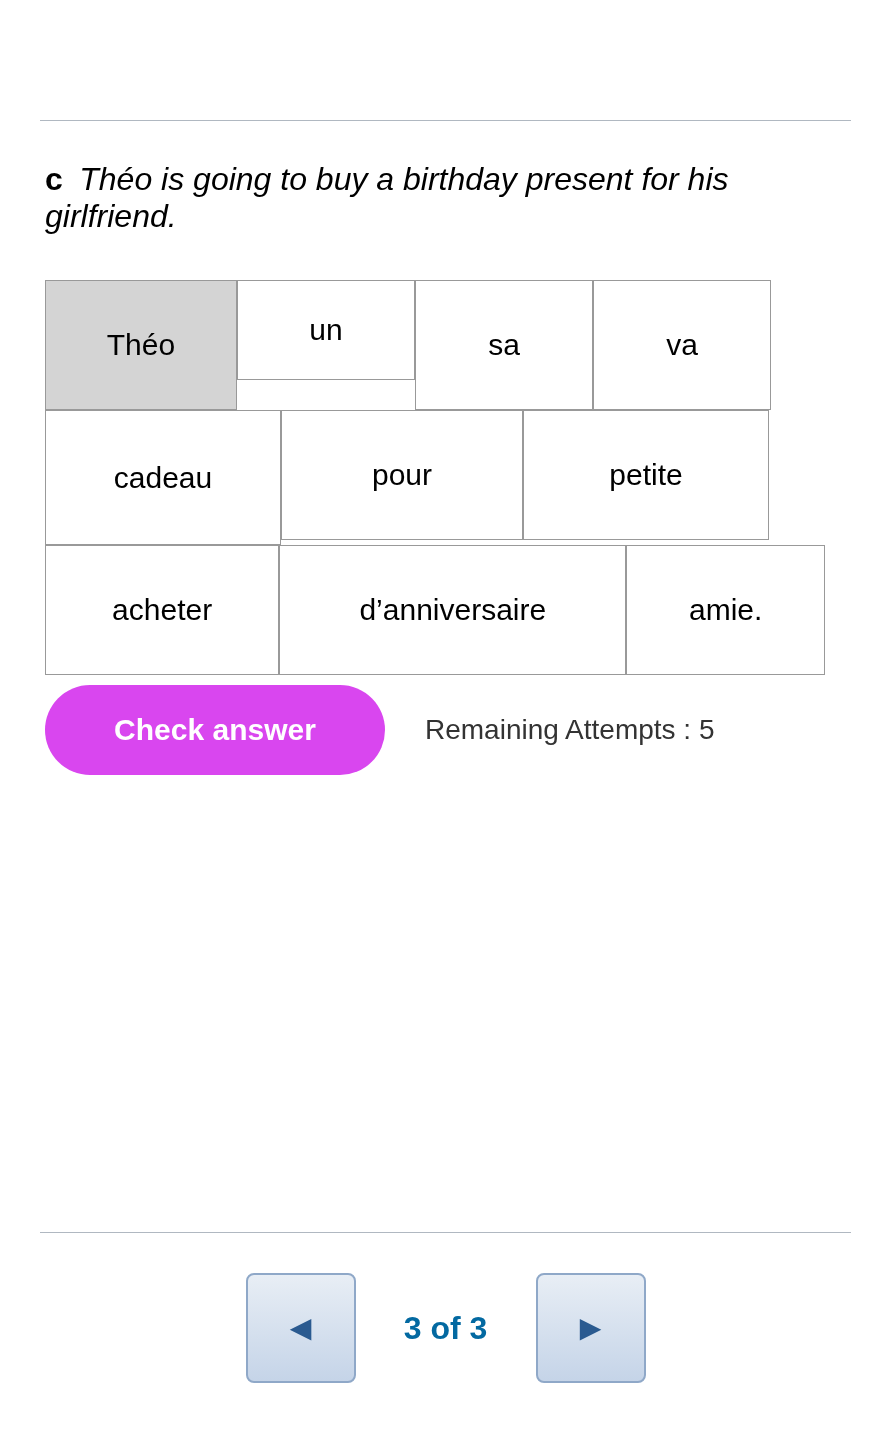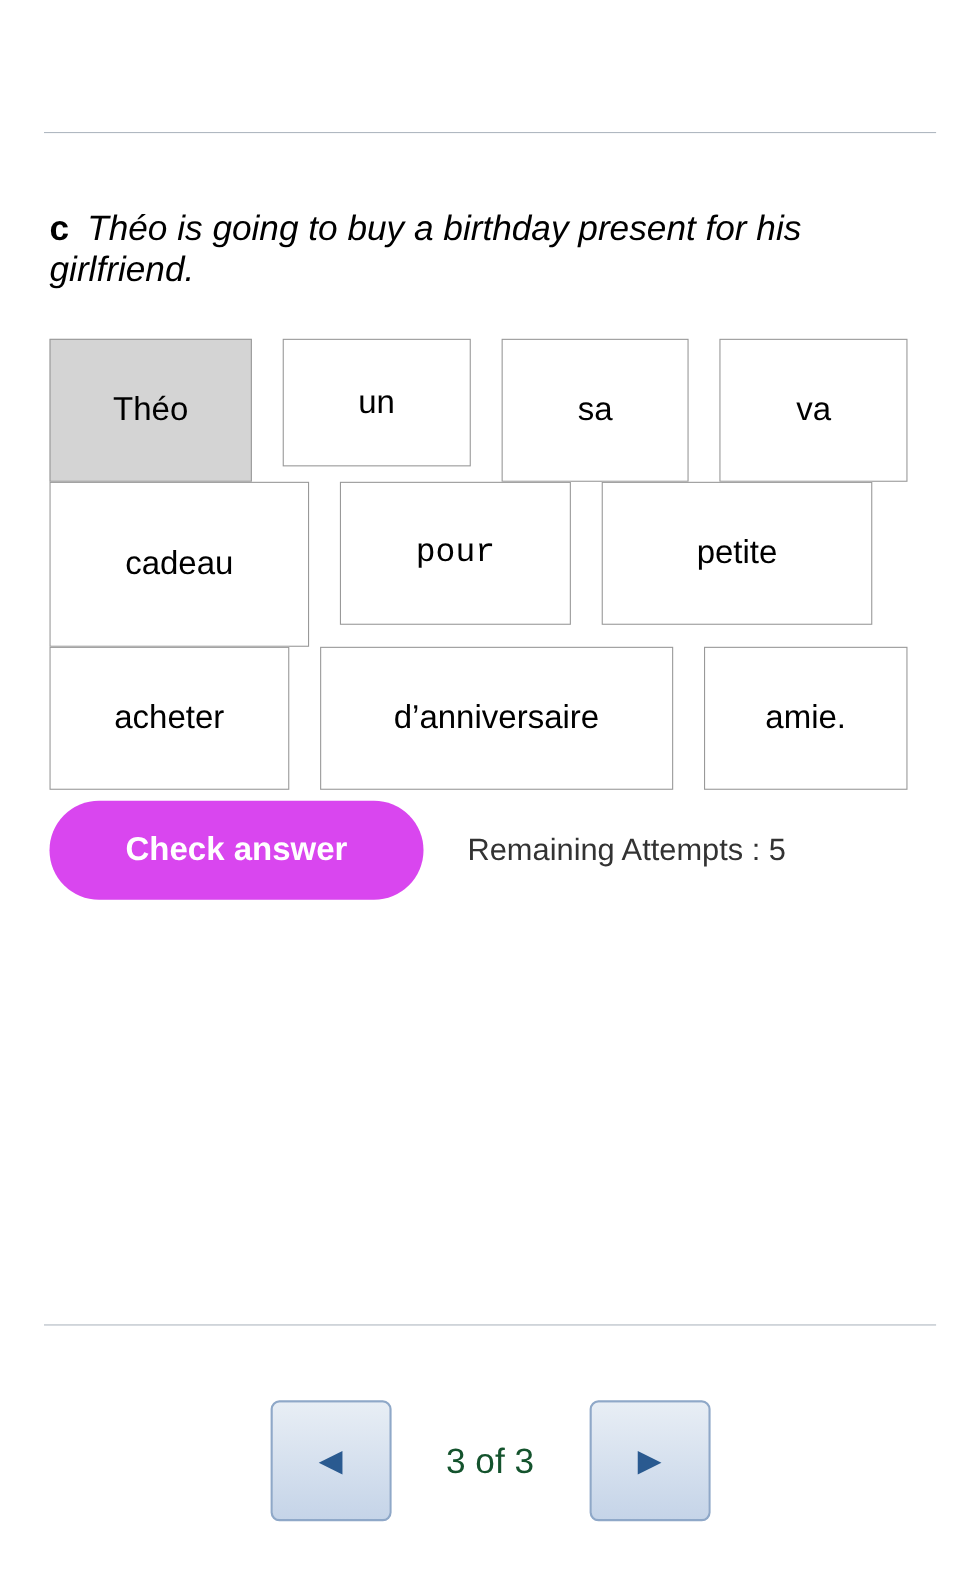--- a/index.html
+++ b/index.html
@@ -1,19 +1,18 @@
 <!DOCTYPE html>
 <html><head>
   <meta charset="utf-8">
   <style>
     * {
       box-sizing: border-box;
       margin: 0;
       padding: 0;
-      gap: 28px;
     }
 
     body {
       font-family: Arial, sans-serif;
       background: #fff;
       width: 891px;
       min-height: 1433px;
       position: relative;
     }
 
@@ -72,27 +71,27 @@
       background: #fff;
       padding: 20px;
     }
 
     .tile.selected {
       background: #d4d4d4;
     }
 
     
     .tile-theo { width: 192px; height: 130px; }
-    .tile-un   { width: 178px; height: 116px; }
+    .tile-un   { width: 178px; height: 100px; }
     .tile-sa   { width: 178px; height: 130px; }
     .tile-va   { width: 178px; height: 130px; }
 
     
-    .tile-cadeau { width: 236px; height: 150px; }
-    .tile-pour   { width: 210px; height: 130px; font-family: Liberation Mono, monospace; }
+    .tile-cadeau { width: 236px; height: 135px; }
+    .tile-pour   { width: 242px; height: 130px; }
     .tile-petite { width: 246px; height: 130px; }
 
     
     .tile-acheter        { width: 236px; height: 130px; }
     .tile-anniversaire   { width: 350px; height: 130px; }
     .tile-amie           { width: 200px; height: 130px; }
 
     .check-row {
       display: flex;
       align-items: center;
@@ -140,23 +139,24 @@
       display: flex;
       align-items: center;
       justify-content: center;
       cursor: pointer;
       font-size: 36px;
       color: #2a5a90;
     }
 
     .page-indicator {
       font-size: 32px;
-      color: #14532d;
+      color: #0369a1;
       min-width: 120px;
       text-align: center;
+      font-weight: bold;
     }
 
     .nav-arrow {
       font-size: 36px;
       color: #2a5a90;
     }
   </style>
 </head>
 <body>
 

